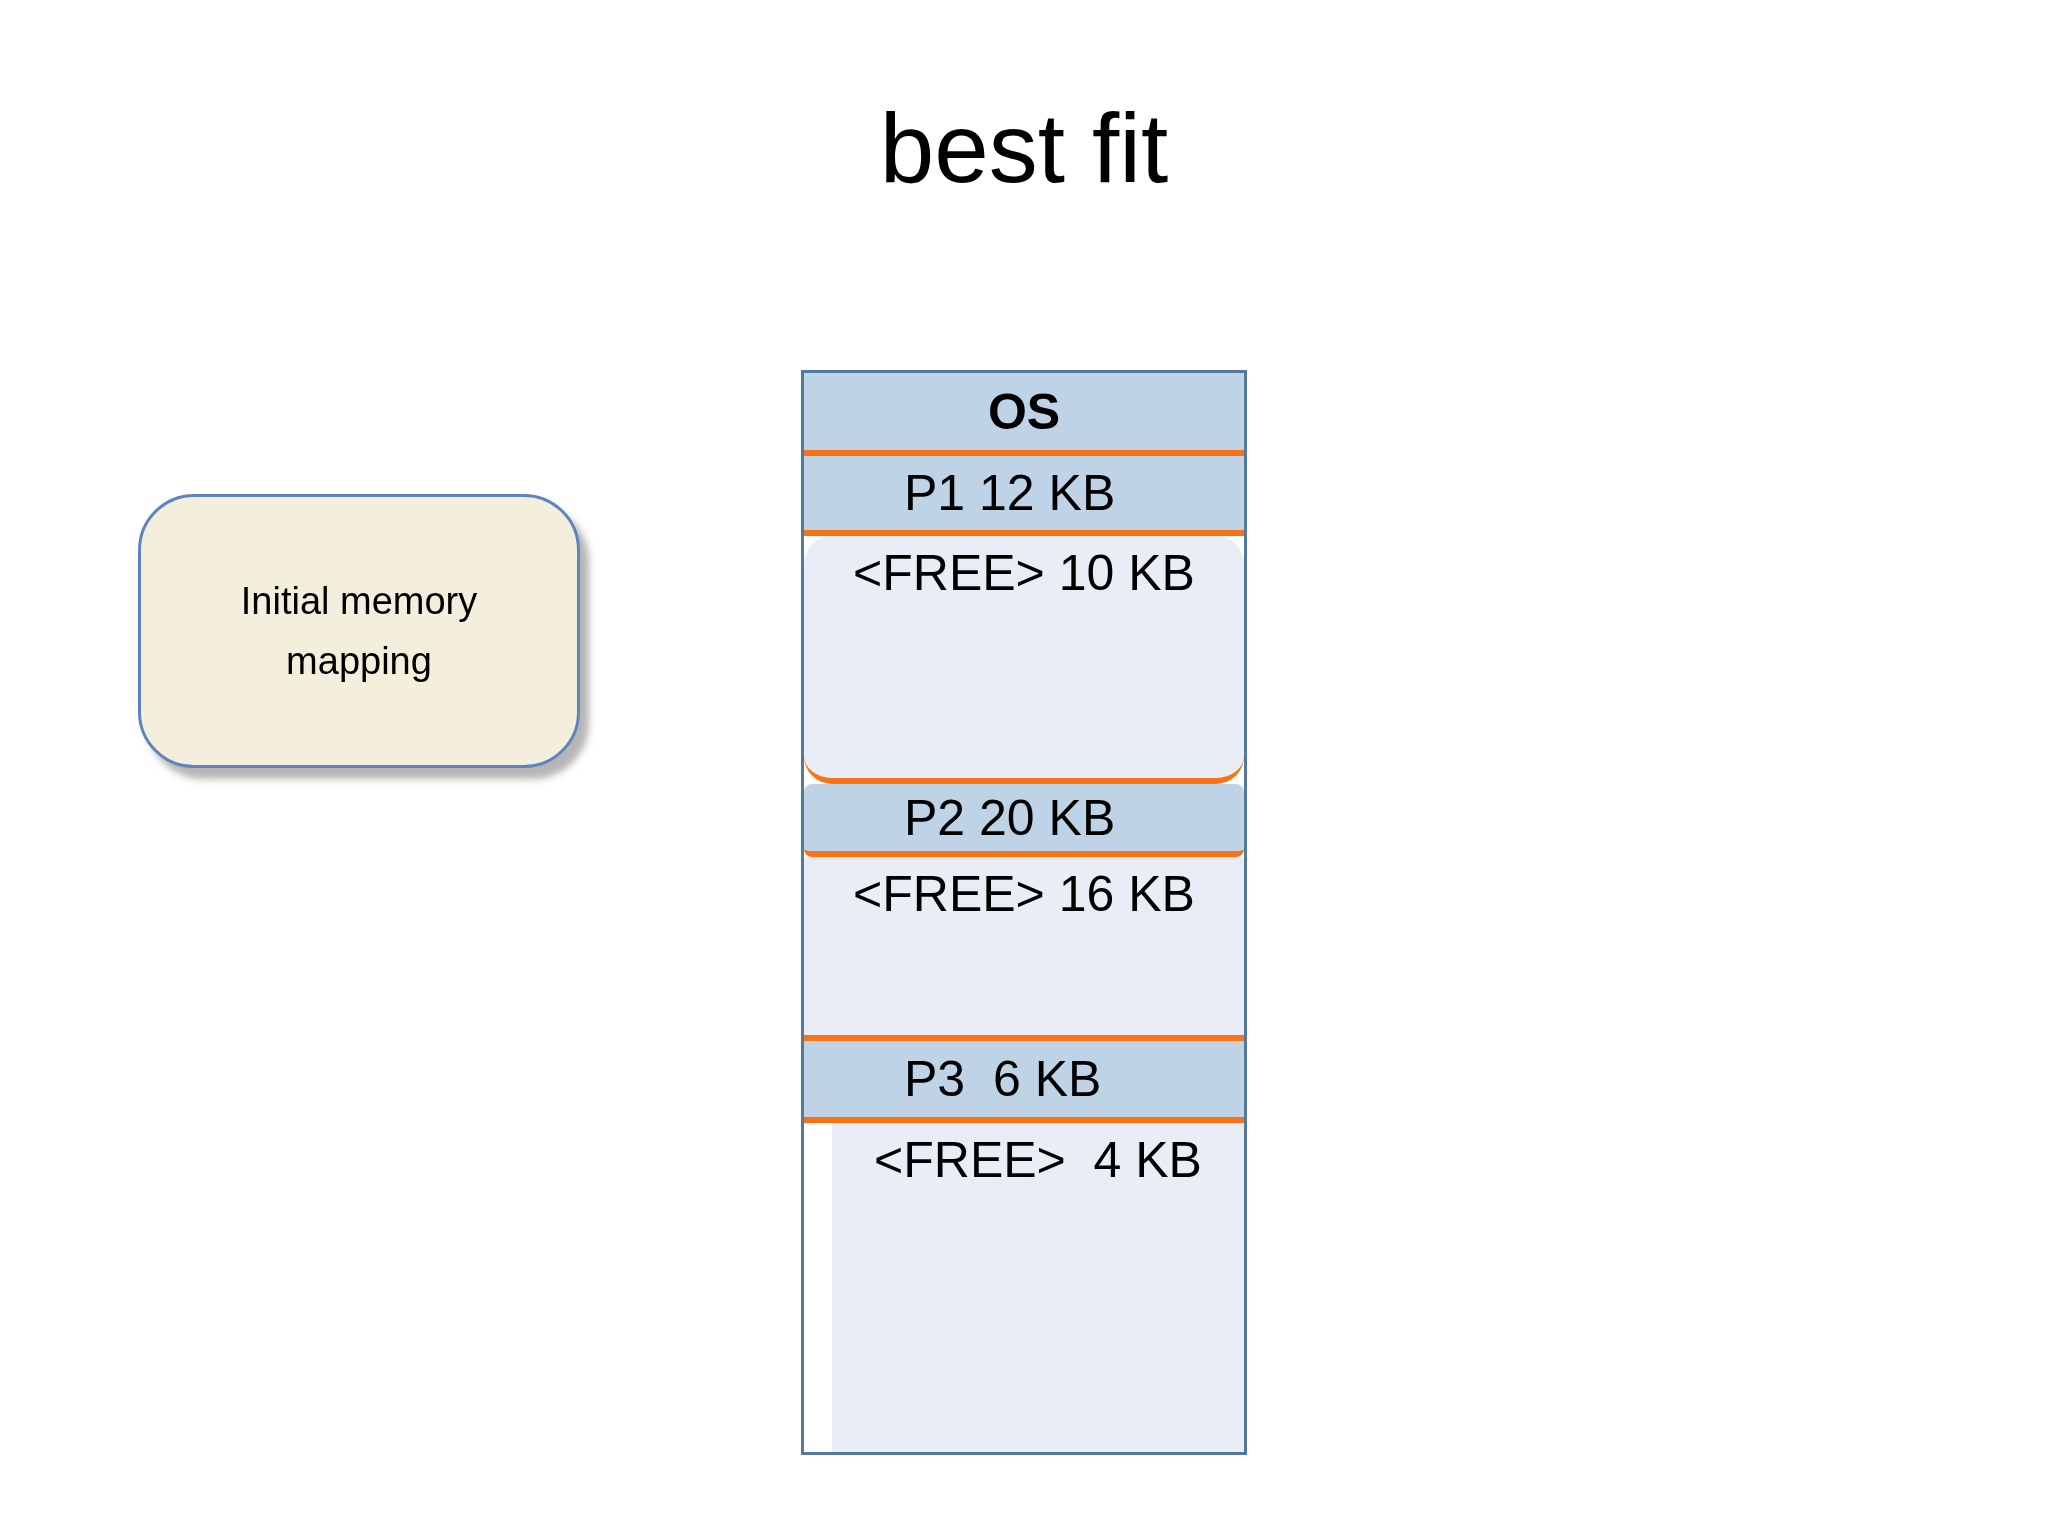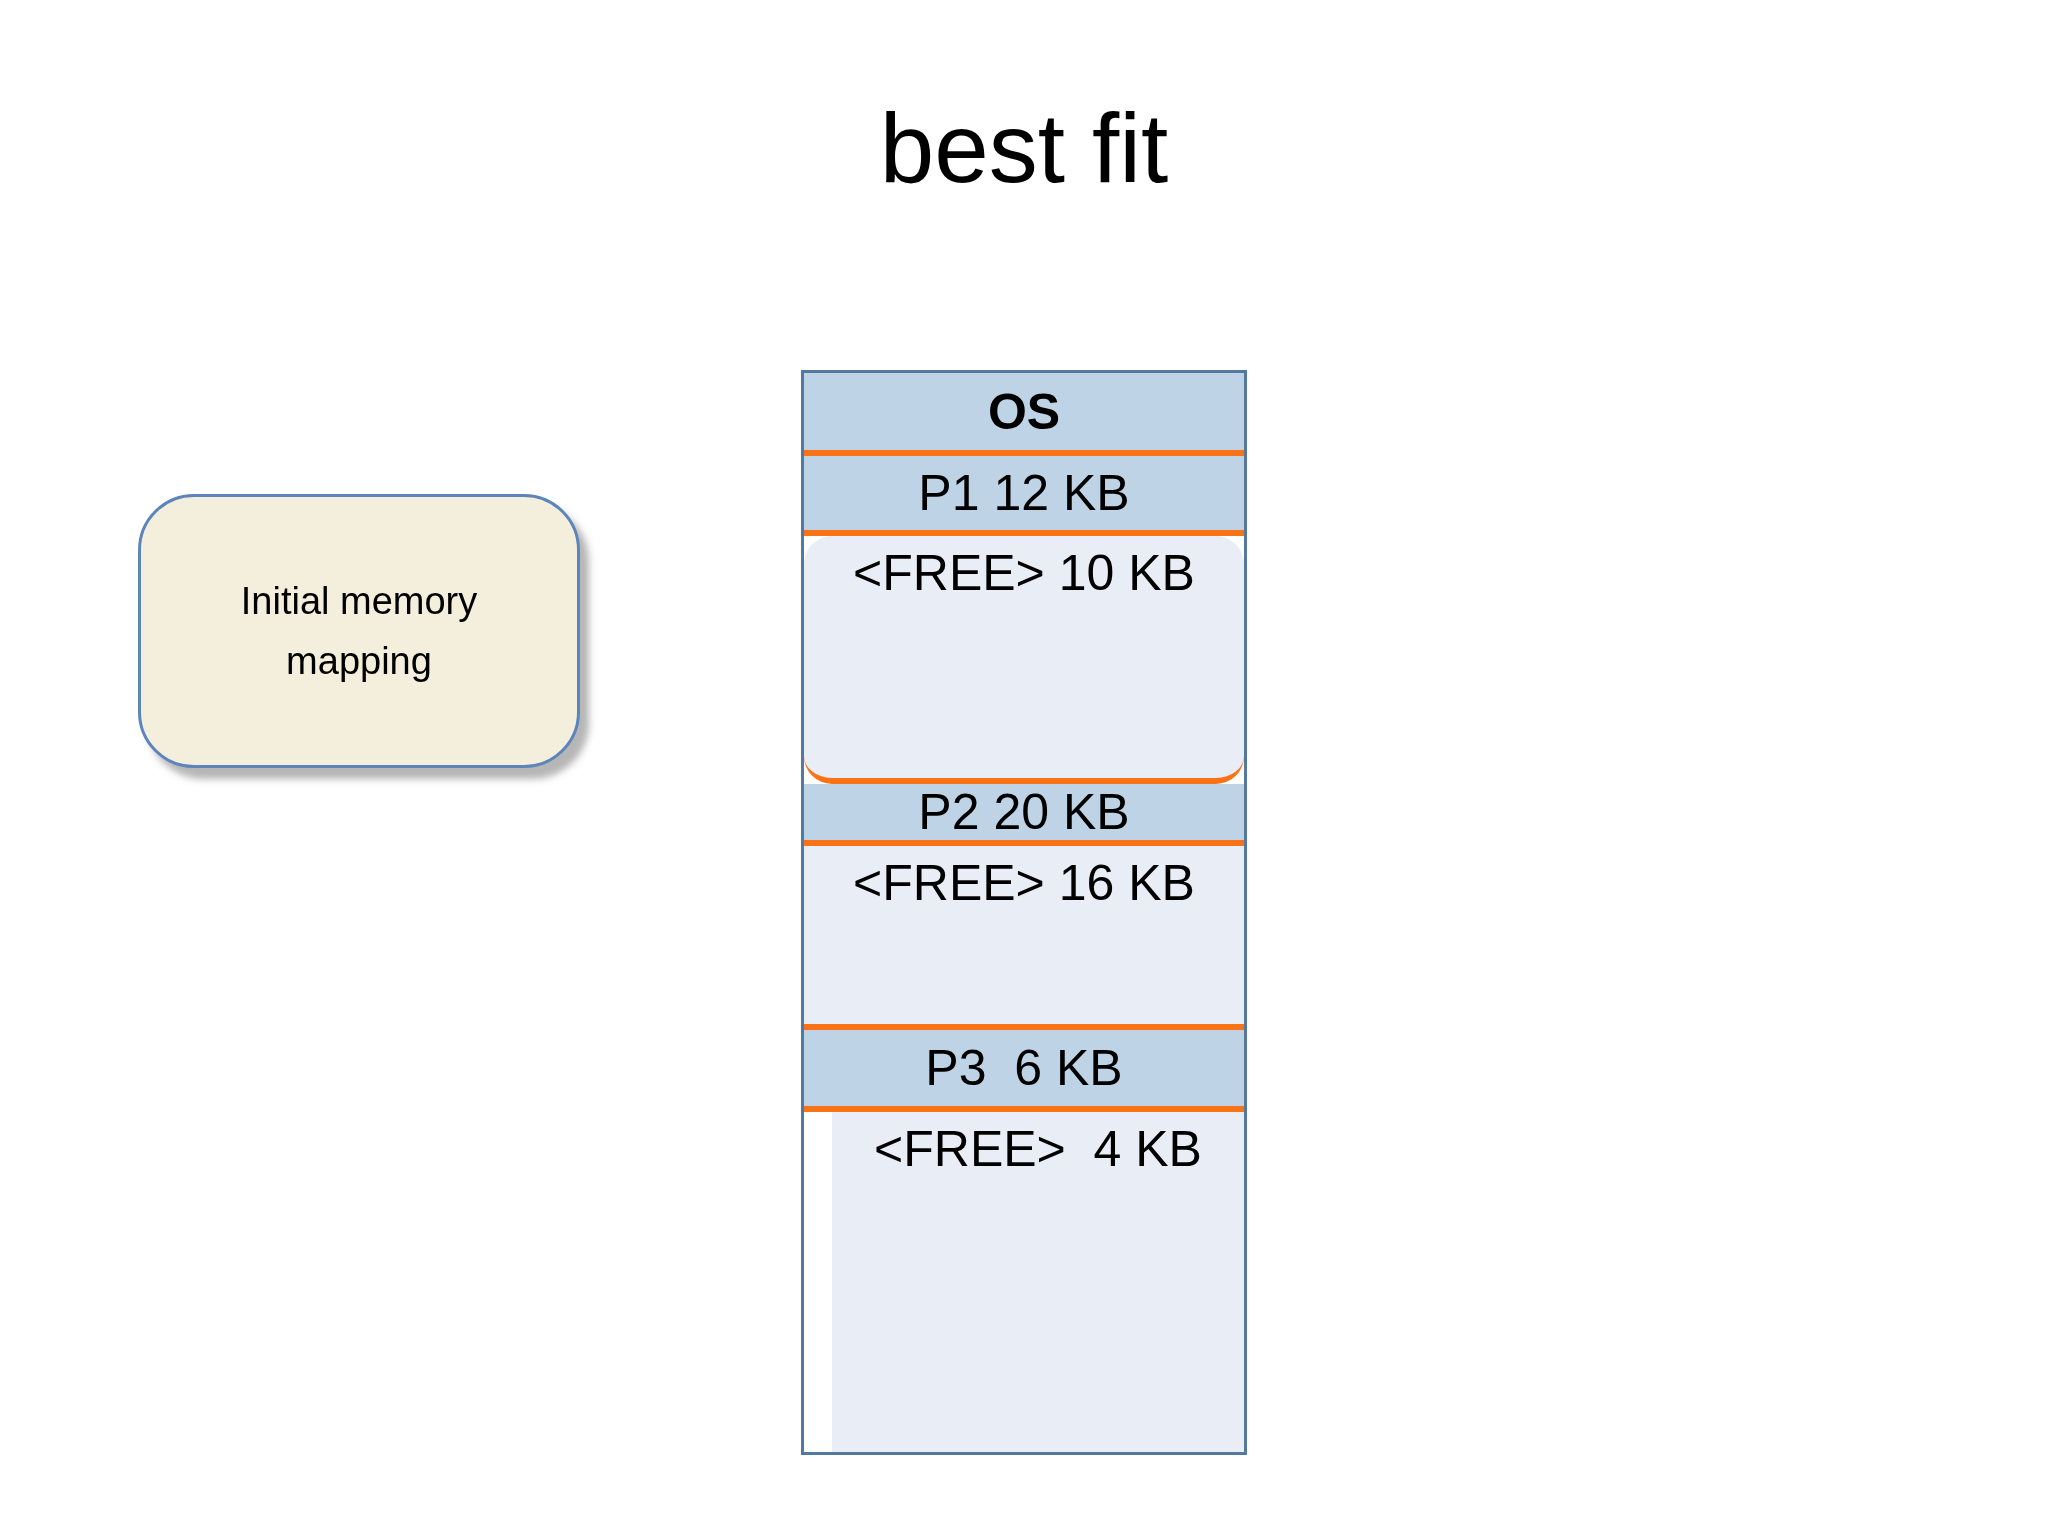--- a/index.html
+++ b/index.html
@@ -78,33 +78,34 @@
 
   .seg.os {
     background: #bed3e5;
     align-items: center;
     justify-content: center;
     font-weight: bold;
   }
   .seg.process {
     background: #bed3e5;
     align-items: center;
-    justify-content: center;
+    justify-content: flex-start;
+    padding-left: 100px;
   }
   .seg.free {
     background: #e9eef6;
     align-items: flex-start;
     justify-content: center;
     padding-top: 8px;
   }
 
   .row-0 { height: 83px; }
   .row-1 { height: 80px; }
   .row-2 { height: 248px; border-radius: 28px; }
-  .row-3 { height: 62px; }
+  .row-3 { height: 73px; border-radius: 8px; }
   .row-4 { height: 184px; }
   .row-5 { height: 82px; }
   .row-6 { flex: 1 1 auto; margin-left: 28px; }
 </style>
 </head>
 <body>
 
 <div class="slide">
 
   <div class="title">best fit</div>

